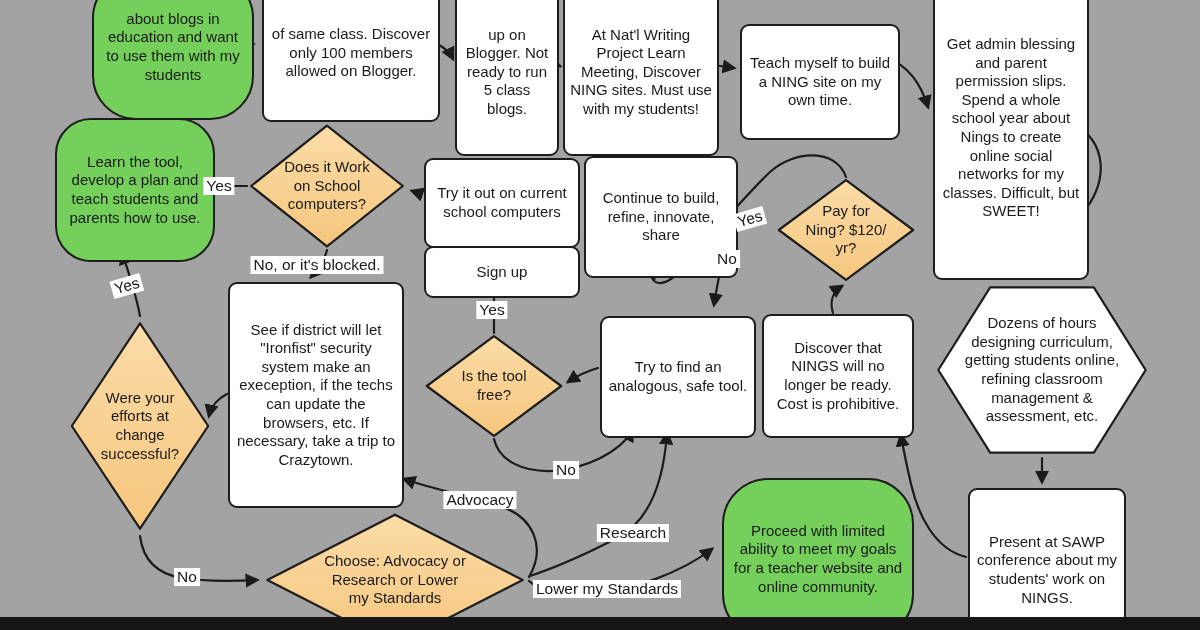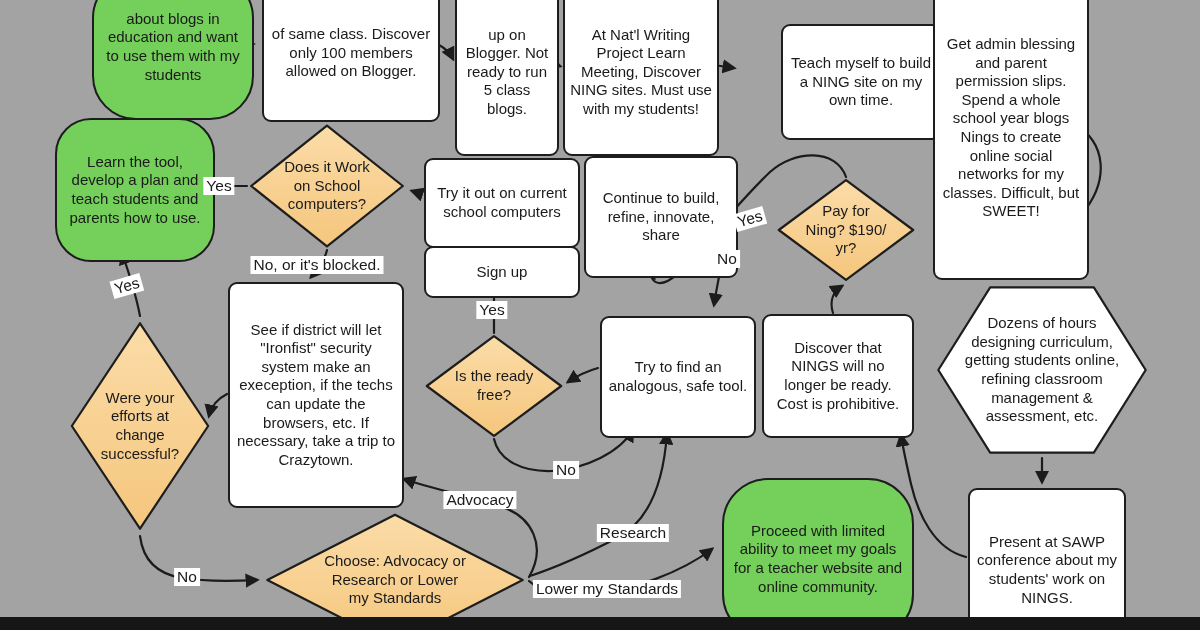--- a/index.html
+++ b/index.html
@@ -82,25 +82,25 @@
 
   <div class="node box" style="left:262px;top:-16px;width:164px;height:122px;">
     <span>of same class. Discover only 100 members allowed on Blogger.</span>
   </div>
   <div class="node box" style="left:455px;top:-12px;width:90px;height:152px;">
     <span>up on Blogger. Not ready to run 5 class blogs.</span>
   </div>
   <div class="node box" style="left:563px;top:-12px;width:142px;height:152px;">
     <span>At Nat'l Writing Project Learn Meeting, Discover NING sites. Must use with my students!</span>
   </div>
-  <div class="node box" style="left:740px;top:24px;width:146px;height:100px;margin-left:41px;">
+  <div class="node box" style="left:740px;top:24px;width:146px;height:100px;">
     <span>Teach myself to build a NING site on my own time.</span>
   </div>
   <div class="node box" style="left:933px;top:-24px;width:142px;height:288px;">
-    <span>Get admin blessing and parent permission slips. Spend a whole school year blogs Nings to create online social networks for my classes. Difficult, but SWEET!</span>
+    <span>Get admin blessing and parent permission slips. Spend a whole school year about Nings to create online social networks for my classes. Difficult, but SWEET!</span>
   </div>
   <div class="node box" style="left:424px;top:158px;width:142px;height:74px;">
     <span>Try it out on current school computers</span>
   </div>
   <div class="node box" style="left:424px;top:246px;width:142px;height:36px;">
     <span>Sign up</span>
   </div>
   <div class="node box" style="left:584px;top:156px;width:140px;height:106px;">
     <span>Continue to build, refine, innovate, share</span>
   </div>
@@ -120,27 +120,27 @@
   <div class="node poly" style="left:248px;top:123px;width:158px;height:126px;">
     <svg class="shape" viewBox="0 0 100 100" preserveAspectRatio="none">
       <polygon points="50,2 98,50 50,98 2,50" fill="url(#gradOrange)"></polygon>
     </svg>
     <span class="shape-text" style="padding:0 20%;">Does it Work on School computers?</span>
   </div>
   <div class="node poly" style="left:776px;top:178px;width:140px;height:104px;">
     <svg class="shape" viewBox="0 0 100 100" preserveAspectRatio="none">
       <polygon points="50,2 98,50 50,98 2,50" fill="url(#gradOrange)"></polygon>
     </svg>
-    <span class="shape-text" style="padding:0 18%;">Pay for Ning? $190/ yr?</span>
+    <span class="shape-text" style="padding:0 18%;">Pay for Ning? $120/ yr?</span>
   </div>
   <div class="node poly" style="left:424px;top:334px;width:140px;height:104px;">
     <svg class="shape" viewBox="0 0 100 100" preserveAspectRatio="none">
       <polygon points="50,2 98,50 50,98 2,50" fill="url(#gradOrange)"></polygon>
     </svg>
-    <span class="shape-text" style="padding:0 18%;">Is the ready free?</span>
+    <span class="shape-text" style="padding:0 18%;">Is the tool free?</span>
   </div>
   <div class="node poly" style="left:69px;top:319px;width:142px;height:214px;">
     <svg class="shape" viewBox="0 0 100 100" preserveAspectRatio="none">
       <polygon points="50,2 98,50 50,98 2,50" fill="url(#gradOrange)"></polygon>
     </svg>
     <span class="shape-text" style="padding:0 22%;">Were your efforts at change successful?</span>
   </div>
   <div class="node poly" style="left:262px;top:512px;width:266px;height:136px;">
     <svg class="shape" viewBox="0 0 100 100" preserveAspectRatio="none">
       <polygon points="50,2 98,50 50,98 2,50" fill="url(#gradOrange)"></polygon>

